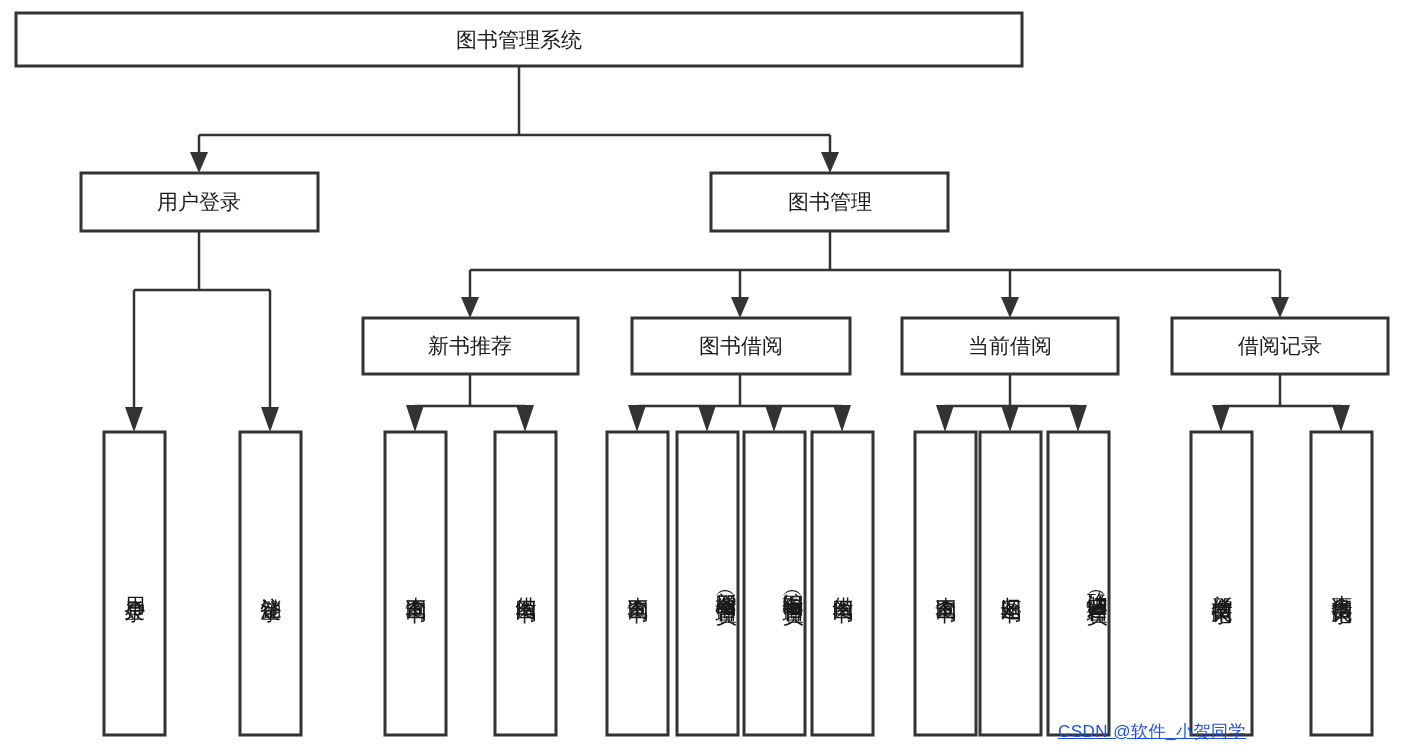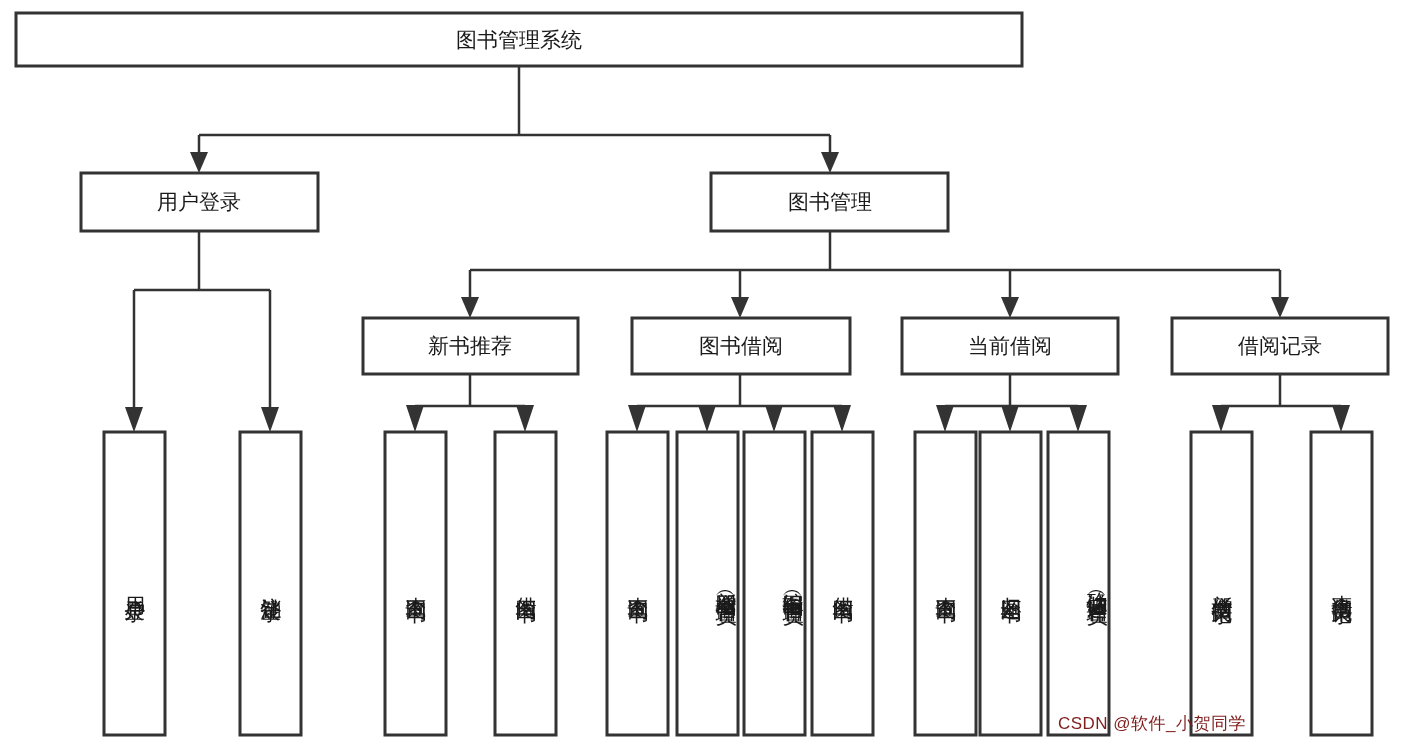--- a/index.html
+++ b/index.html
@@ -58,26 +58,27 @@
     font-size: 21px;
     line-height: 1.18;
     color: #1a1a1a;
     letter-spacing: 2px;
     white-space: nowrap;
     pointer-events: none;
   }
   .watermark {
     position: absolute;
     right: 8px;
-    bottom: 12px;
+    bottom: 4px;
     font-family: "Liberation Sans", "DejaVu Sans", sans-serif;
     font-size: 17px;
-    color: #7f1d1d;
+    color: #1d4ed8;
     letter-spacing: 0.5px;
     white-space: nowrap;
+    text-decoration: underline;
   }
 </style>
 </head>
 <body>
 
 <div id="diagram-root">
 
   <svg id="flow" viewBox="0 0 1405 747">
     <defs>
       <marker id="arrow" viewBox="0 0 12 14" refX="6" refY="13" markerWidth="12" markerHeight="14" orient="auto-start-reverse">

